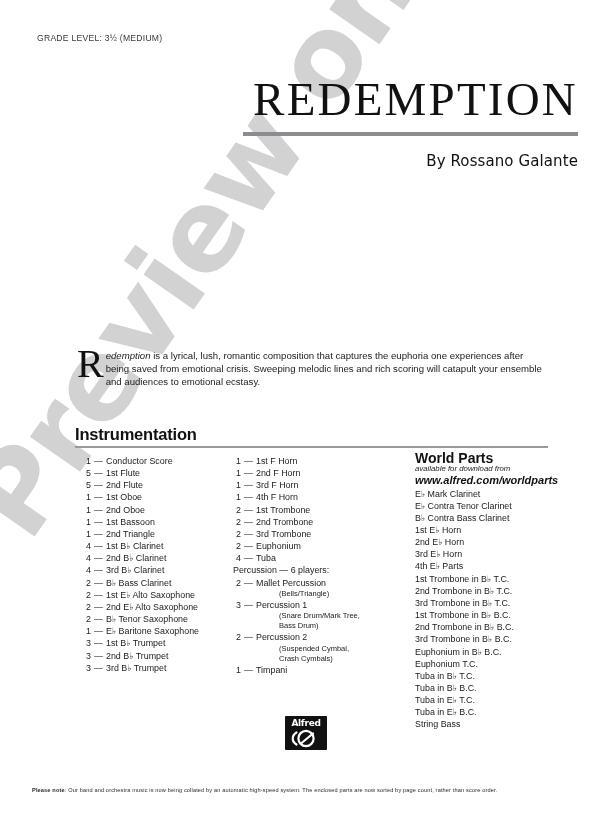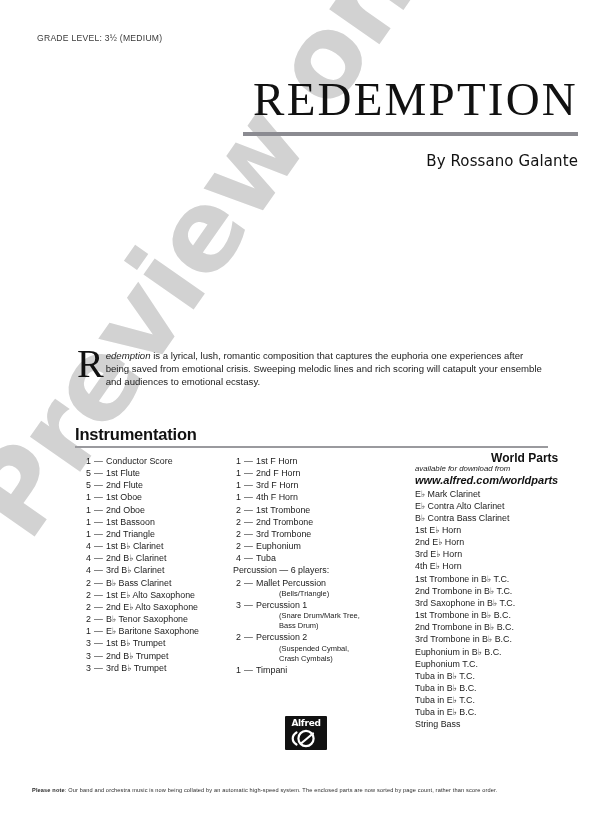--- a/index.html
+++ b/index.html
@@ -155,25 +155,24 @@
     display: block;
     padding-left: 46px;
     font-size: 7.5px;
     line-height: 10.2px;
   }
   .perc-head { display: block; }
 
   
   .wp-title {
     display: block;
-    font-size: 12px;
+    font-size: 14px;
     font-weight: bold;
     color: #111111;
     line-height: 12px;
-    text-align: right;
   }
   .wp-sub {
     display: block;
     font-size: 7.8px;
     font-style: italic;
     line-height: 10px;
     color: #1b1b1b;
   }
   .wp-url {
     display: block;
@@ -302,29 +301,29 @@
         <span class="sub">Crash Cymbals)</span>
         <span class="line"><span class="qty">1</span><span class="dash">—</span><span>Timpani</span></span>
       </div>
 
     <div class="col col3">
       <span class="wp-title">World Parts</span>
       <span class="wp-sub">available for download from</span>
       <span class="wp-url">www.alfred.com/worldparts</span>
       <span class="wp-list">
           <span class="line">E♭ Mark Clarinet</span>
-          <span class="line">E♭ Contra Alto Clarinet</span>
+          <span class="line">E♭ Contra Tenor Clarinet</span>
           <span class="line">B♭ Contra Bass Clarinet</span>
           <span class="line">1st E♭ Horn</span>
           <span class="line">2nd E♭ Horn</span>
           <span class="line">3rd E♭ Horn</span>
-          <span class="line">4th E♭ Horn</span>
+          <span class="line">4th E♭ Parts</span>
           <span class="line">1st Trombone in B♭ T.C.</span>
           <span class="line">2nd Trombone in B♭ T.C.</span>
-          <span class="line">3rd Saxophone in B♭ T.C.</span>
+          <span class="line">3rd Trombone in B♭ T.C.</span>
           <span class="line">1st Trombone in B♭ B.C.</span>
           <span class="line">2nd Trombone in B♭ B.C.</span>
           <span class="line">3rd Trombone in B♭ B.C.</span>
           <span class="line">Euphonium in B♭ B.C.</span>
           <span class="line">Euphonium T.C.</span>
           <span class="line">Tuba in B♭ T.C.</span>
           <span class="line">Tuba in B♭ B.C.</span>
           <span class="line">Tuba in E♭ T.C.</span>
           <span class="line">Tuba in E♭ B.C.</span>
           <span class="line">String Bass</span>

